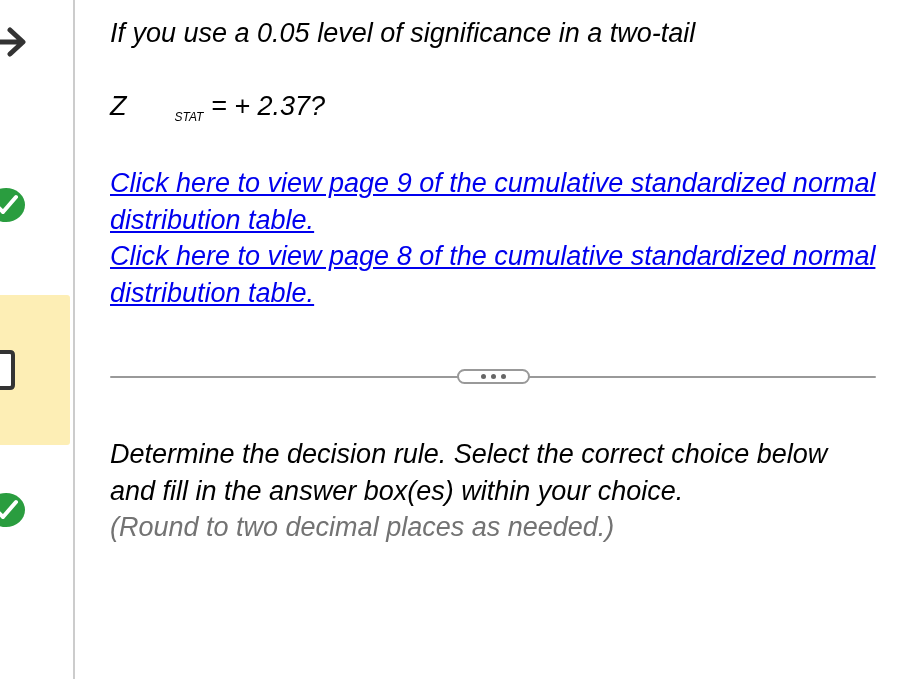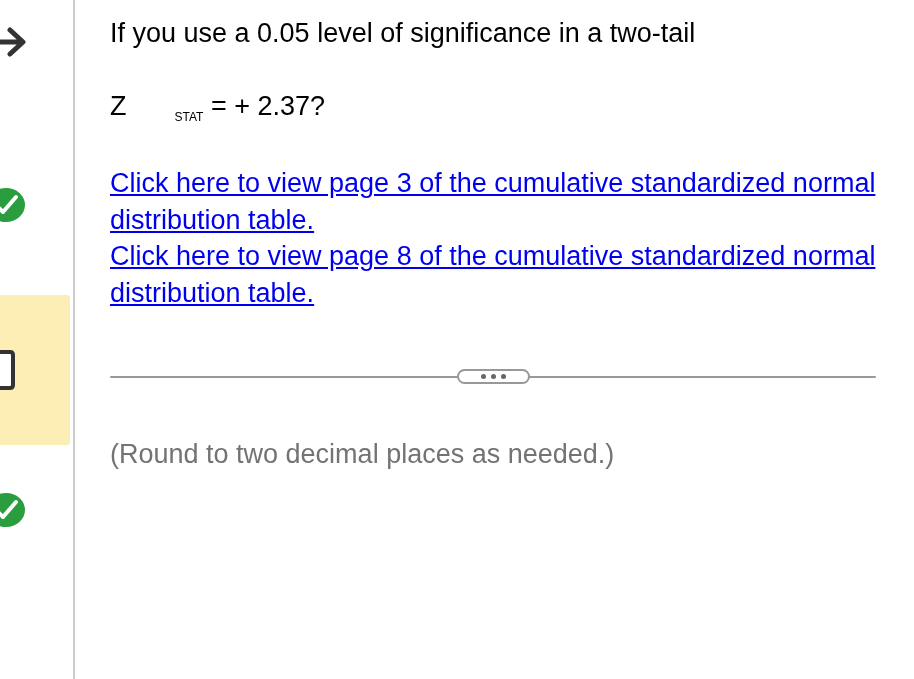--- a/index.html
+++ b/index.html
@@ -29,20 +29,21 @@
       top: 0;
       width: 2px;
       height: 679px;
       background: #cccccc;
     }
     .content {
       position: absolute;
       left: 110px;
       top: 15px;
       right: 38px;
+      font-style: italic;
     }
     .question-text {
       font-size: 27px;
       color: #000000;
       line-height: 1.35;
       margin-bottom: 40px;
     }
     .subscript {
       font-size: 12px;
       vertical-align: sub;
@@ -176,29 +177,30 @@
 <div class="sidebar-divider"></div>
 
 <div class="content">
   <div class="question-text">
     <span>If you use a 0.05 level of significance in a two-tail</span><br>
     <br>
     <span>Z</span><span class="subscript">STAT</span><span> = + 2.37?</span>
   </div>
 
   <div class="links-block">
-    <a class="link">Click here to view page 3 of the cumulative standardized normal distribution table.</a>
+    <a class="link">Click here to view page 9 of the cumulative standardized normal distribution table.</a>
     <a class="link">Click here to view page 8 of the cumulative standardized normal distribution table.</a>
   </div>
 
   <div class="divider-container">
     <div class="divider-line"></div>
     <div class="divider-pill">
       <div class="divider-dot"></div>
       <div class="divider-dot"></div>
       <div class="divider-dot"></div>
     </div>
   </div>
 
   <div>
+    <div class="instruction-text">Determine the decision rule. Select the correct choice below and fill in the answer box(es) within your choice.</div>
     <div class="hint-text">(Round to two decimal places as needed.)</div>
   </div>
 </div>
 
 </body></html>

